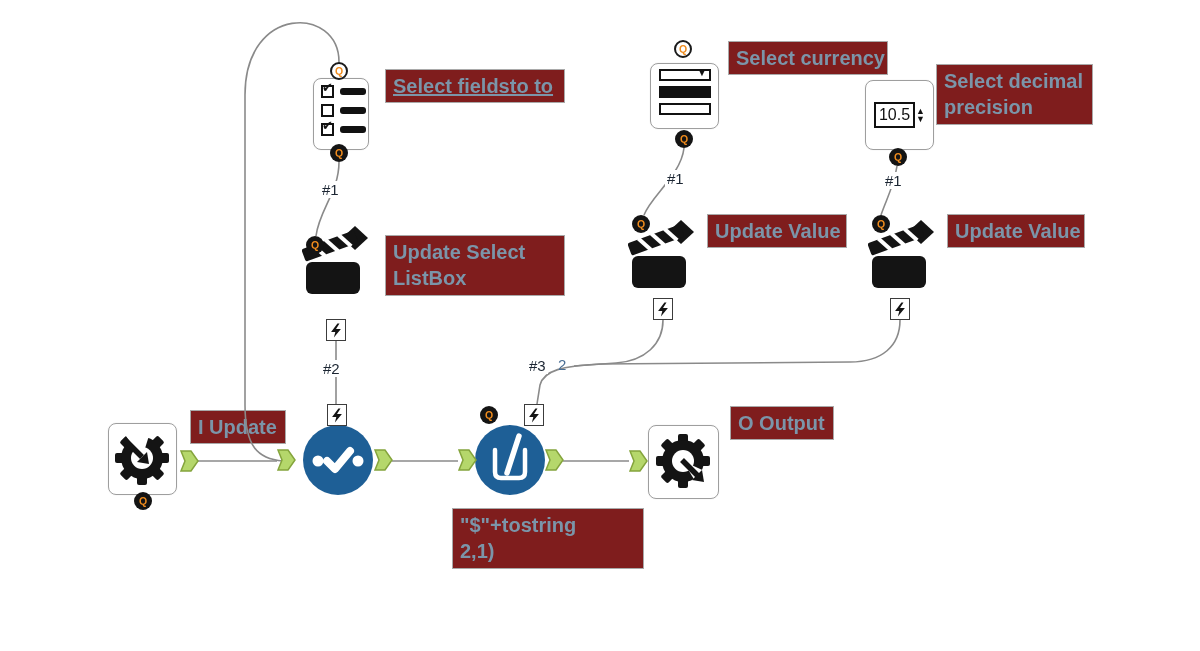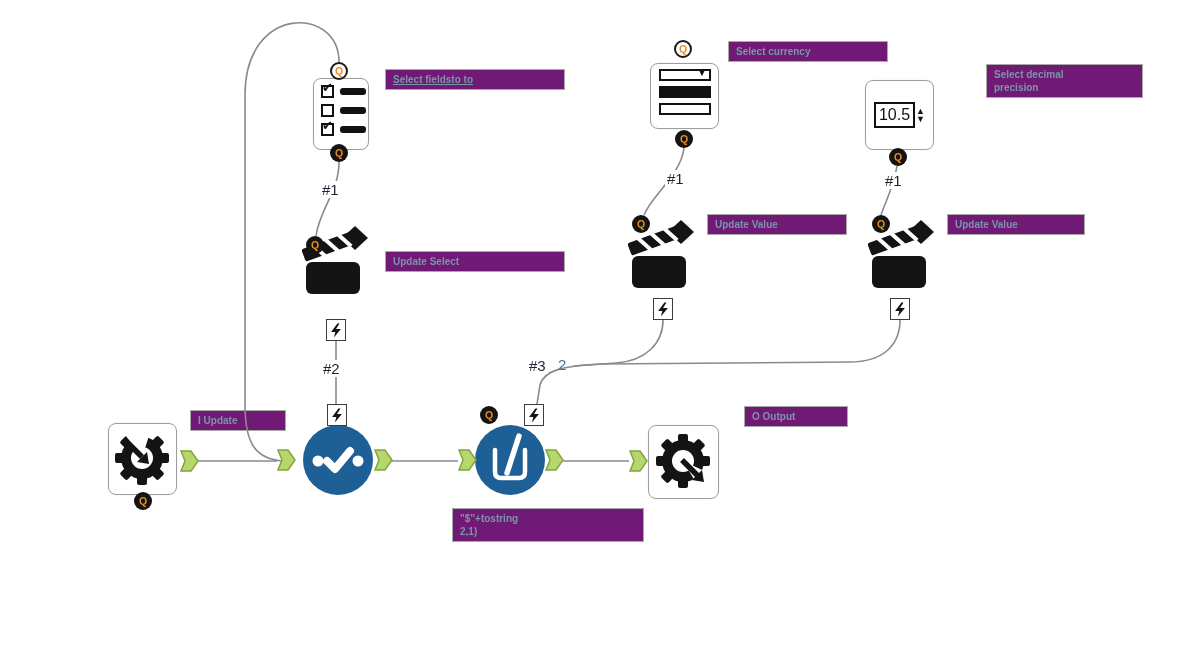--- a/index.html
+++ b/index.html
@@ -1,22 +1,22 @@
 <!DOCTYPE html>
 <html><head>
 <meta charset="utf-8">
 <style>
   html,body{margin:0;padding:0;background:#fff;}
   #canvas{
     position:relative;width:1200px;height:651px;background:#ffffff;overflow:hidden;
     font-family:"Liberation Sans","DejaVu Sans",sans-serif;
   }
   
-  .ann{ position:absolute; z-index:2; background:#701a75; border:1px solid #a9a9a9;
-        color:#7b95a9; font-weight:700; font-size:10px; line-height:1.32;
+  .ann{ position:absolute; z-index:2; background:#7f1d1d; border:1px solid #a9a9a9;
+        color:#7b95a9; font-weight:700; font-size:20px; line-height:1.32;
         padding:3px 7px; white-space:nowrap;}
   #wires{position:absolute;left:0;top:0;z-index:3;}
   .clabel{position:absolute;z-index:4;font-size:15px;color:#1c2633;background:#fff;
           padding:0 2px;font-weight:500;}
   .tool,.badge,.bolt,.anchor{position:absolute;z-index:5;}
   
   .toolbox{background:#fff;border:1.5px solid #9e9e9e;border-radius:8px;
            box-shadow:0 0 0 1px rgba(0,0,0,0.02);}
   
   .badge{width:18px;height:18px;border-radius:50%;display:flex;align-items:center;
@@ -54,42 +54,43 @@
 <div id="canvas">
 
   <div class="ann" style="left:385px;top:69px;width:164px;text-decoration:underline;">
     <div>Select fieldsto to</div>
   </div>
 
   <div class="ann" style="left:728px;top:41px;width:144px;">
     <div>Select currency</div>
   </div>
 
-  <div class="ann" style="left:986px;top:64px;width:141px;">
+  <div class="ann" style="left:936px;top:64px;width:141px;">
     <div>Select decimal</div>
     <div>precision</div>
   </div>
 
-  <div class="ann" style="left:385px;top:251px;width:164px;">
+  <div class="ann" style="left:385px;top:235px;width:164px;">
     <div>Update Select</div>
+    <div>ListBox</div>
   </div>
 
   <div class="ann" style="left:707px;top:214px;width:124px;">
     <div>Update Value</div>
   </div>
 
   <div class="ann" style="left:947px;top:214px;width:122px;">
     <div>Update Value</div>
   </div>
 
   <div class="ann" style="left:190px;top:410px;width:80px;">
     <div>I Update</div>
   </div>
 
-  <div class="ann" style="left:730px;top:406px;width:88px;margin-left:14px;">
+  <div class="ann" style="left:730px;top:406px;width:88px;">
     <div>O Output</div>
   </div>
 
   <div class="ann" style="left:452px;top:508px;width:176px;">
     <div>"$"+tostring</div>
     <div>2,1)</div>
   </div>
 
   <svg id="wires" width="1200" height="651">
     <g fill="none" stroke="#8a8a8a" stroke-width="1.6">

